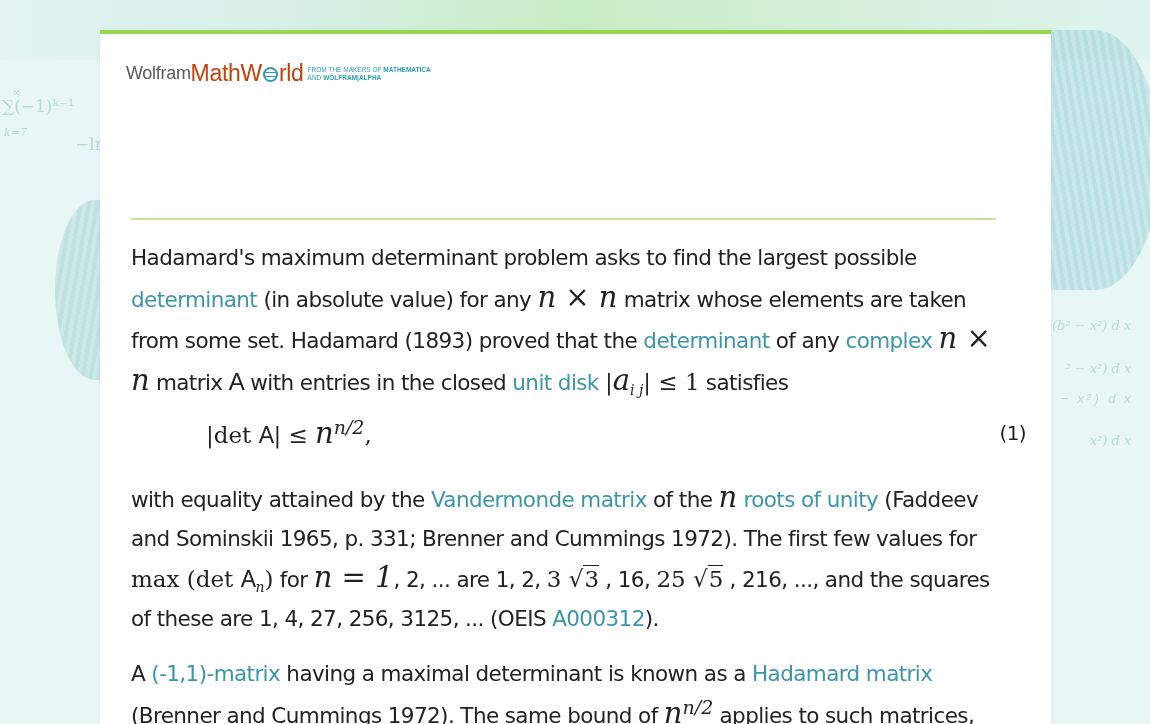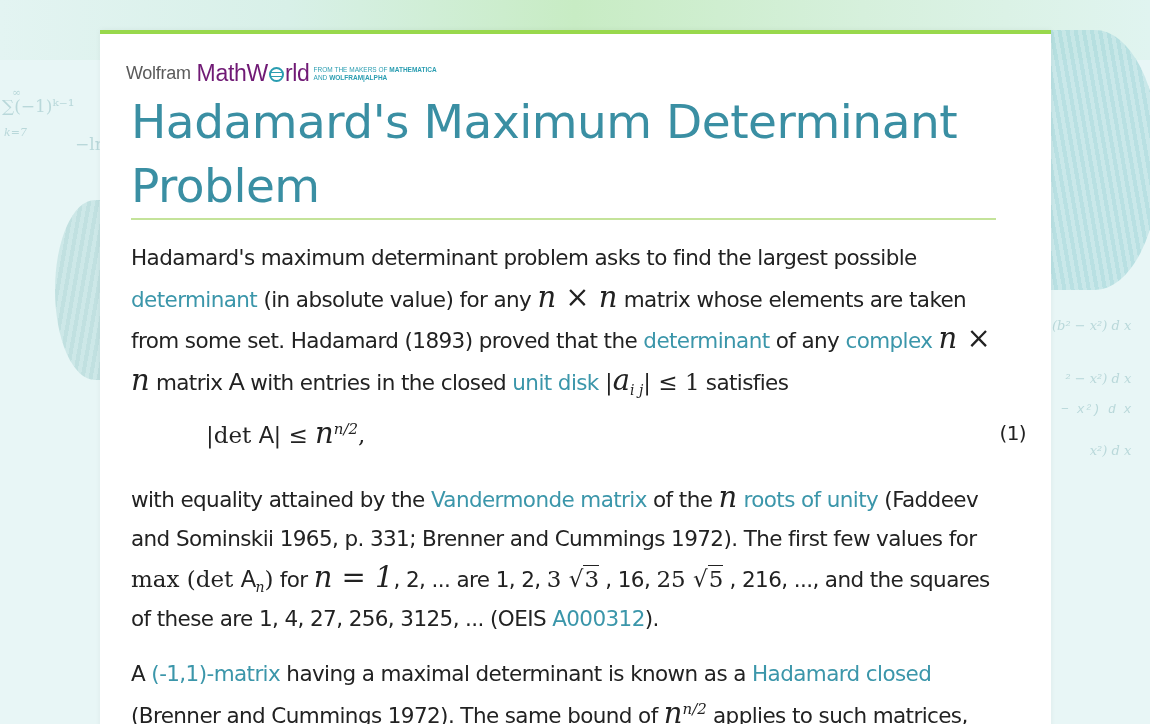--- a/index.html
+++ b/index.html
@@ -25,21 +25,21 @@
     background: repeating-linear-gradient(80deg, #a9d9dc 0 4px, #bfe3e5 4px 8px);
     opacity: .75;
   }
   .card {
     position: absolute; left: 100px; top: 30px; width: 951px; height: 700px;
     background: #ffffff; border-top: 4px solid #98d84c;
     box-shadow: 0 0 6px rgba(0,0,0,.05);
   }
   .logo { position: absolute; left: 26px; top: 26px; display: flex; align-items: center; }
   .logo-wolfram { font-size: 18px; color: #5a5a5a; letter-spacing: -0.3px; }
-  .logo-mathworld { font-size: 23px; color: #701a75; margin-left: 6px; letter-spacing: -0.3px; }
+  .logo-mathworld { font-size: 23px; color: #c2410c; letter-spacing: -0.3px; }
   .logo-globe {
     display: inline-block; width: 15px; height: 15px; border: 2px solid #2a9db1;
     border-radius: 50%; margin: 0 1px; vertical-align: -1px; box-sizing: border-box;
     background: repeating-linear-gradient(0deg, transparent 0 3px, #2a9db1 3px 4px);
   }
   .logo-tag { margin-left: 4px; font-size: 6.5px; line-height: 8px; color: #2a9db1; text-transform: uppercase; }
   .logo-tag b { font-weight: bold; }
   .title {
     position: absolute; left: 31px; top: 56px; width: 880px;
     font-size: 47px; line-height: 64px; color: #3a8fa3; margin: 0; font-weight: normal;
@@ -49,21 +49,21 @@
   .content {
     position: absolute; left: 31px; top: 205px; width: 870px;
     font-size: 21.5px; line-height: 38.5px; color: #222;
     font-family: "DejaVu Sans", sans-serif; letter-spacing: -0.6px;
   }
   .content p { margin: 0; }
   a.link { color: #3b96aa; text-decoration: none; }
   .m { font-family: "DejaVu Serif", serif; font-style: italic; font-size: 29px; letter-spacing: 0; }
   .mr { font-family: "DejaVu Serif", serif; font-size: 23px; letter-spacing: 0; }
   .sans { font-family: "Liberation Sans", sans-serif; font-style: normal; }
-  sup.s { font-size: 15px; vertical-align: 9px; line-height: 0; }
+  sup.s { font-size: 19px; vertical-align: 9px; line-height: 0; }
   sub.s { font-size: 14px; vertical-align: -5px; line-height: 0; }
   .eqn { position: relative; height: 76px; }
   .eqn-body { position: absolute; left: 75px; top: 12px; }
   .eqn-num { position: absolute; right: -25px; top: 12px; font-size: 20px; }
   .p2 { margin-top: 0; }
   .p3 { margin-top: 17px !important; }
   .sqrt { border-top: 1.5px solid #222; padding-left: 1px; }
 </style>
 </head>
 <body>
@@ -73,44 +73,43 @@
 <div class="bg-shape-right"></div>
 
 <div class="bg-deco" style="left:2px;top:90px;font-size:17px;">
   <div style="position:absolute;left:10px;top:-4px;font-size:11px;font-style:normal;">∞</div>
   <div style="position:absolute;left:0;top:6px;white-space:nowrap;font-style:normal;">∑(−1)ᵏ⁻¹</div>
   <div style="position:absolute;left:2px;top:36px;font-size:11px;">k=7</div>
   <div style="position:absolute;left:73px;top:44px;white-space:nowrap;font-style:normal;">−ln</div>
 </div>
 <div class="bg-deco" style="left:1052px;top:318px;font-size:13px;">
   <div style="white-space:nowrap;">(b² − x²)  d x</div>
-  <div style="white-space:nowrap;margin-top:38px;">² − x²)  d x</div>
+  <div style="white-space:nowrap;margin-top:28px;">² − x²)  d x</div>
   <div style="white-space:nowrap;margin-top:16px;font-family:Liberation Mono, monospace;">− x²)  d x</div>
   <div style="white-space:nowrap;margin-top:26px;">x²)  d x</div>
 </div>
 
 <div class="card">
 
   <a class="logo">
     <span class="logo-wolfram">Wolfram</span>
     <span class="logo-mathworld"><span>MathW</span><span class="logo-globe"></span><span>rld</span></span>
     <span class="logo-tag">
       <span>FROM THE MAKERS OF </span><b>MATHEMATICA</b><br>
       <span>AND </span><b>WOLFRAM|ALPHA</b>
     </span>
   </a>
 
-  <h1 class="title">Hadamard's Maximum Determinant Problem</h1>
   <div class="title-rule"></div>
 
   <div class="content">
     <p><span>Hadamard's maximum determinant problem asks to find the largest possible </span><a class="link">determinant</a><span> (in absolute value) for any </span><span class="m">n × n</span><span> matrix whose elements are taken from some set. Hadamard (1893) proved that the </span><a class="link">determinant</a><span> of any </span><a class="link">complex</a> <span class="m">n × n</span><span> matrix </span><span class="sans" style="font-size:24px;">A</span><span> with entries in the closed </span><a class="link">unit disk</a> <span class="mr"><span>|</span><span class="m">a</span><sub class="s m">i j</sub><span>| ≤ 1</span></span><span> satisfies</span></p>
 
     <div class="eqn">
       <div class="eqn-body"><span class="mr">|det </span><span class="sans" style="font-size:23px;">A</span><span class="mr">| ≤ </span><span class="m">n</span><sup class="s m">n/2</sup><span class="mr">,</span></div>
       <div class="eqn-num">(1)</div>
     </div>
 
     <p class="p2"><span>with equality attained by the </span><a class="link">Vandermonde matrix</a><span> of the </span><span class="m">n</span> <a class="link">roots of unity</a><span> (Faddeev and Sominskii 1965, p. 331; Brenner and Cummings 1972). The first few values for </span><span class="mr">max (det </span><span class="sans" style="font-size:23px;">A</span><sub class="s m">n</sub><span class="mr">)</span><span> for </span><span class="m">n = 1</span><span>, 2, ... are 1, 2, </span><span class="mr">3 </span><span class="mr">√</span><span class="mr sqrt">3</span><span> , 16, </span><span class="mr">25 </span><span class="mr">√</span><span class="mr sqrt">5</span><span> , 216, ..., and the squares of these are 1, 4, 27, 256, 3125, ... (OEIS </span><a class="link">A000312</a><span>).</span></p>
 
-    <p class="p3"><span>A </span><a class="link">(-1,1)-matrix</a><span> having a maximal determinant is known as a </span><a class="link">Hadamard closed</a><span> (Brenner and Cummings 1972). The same bound of </span><span class="m">n</span><sup class="s m">n/2</sup><span> applies to such matrices, and</span></p>
+    <p class="p3"><span>A </span><a class="link">(-1,1)-matrix</a><span> having a maximal determinant is known as a </span><a class="link">Hadamard matrix</a><span> (Brenner and Cummings 1972). The same bound of </span><span class="m">n</span><sup class="s m">n/2</sup><span> applies to such matrices, and</span></p>
   </div>
 </div>
 
 </body></html>

